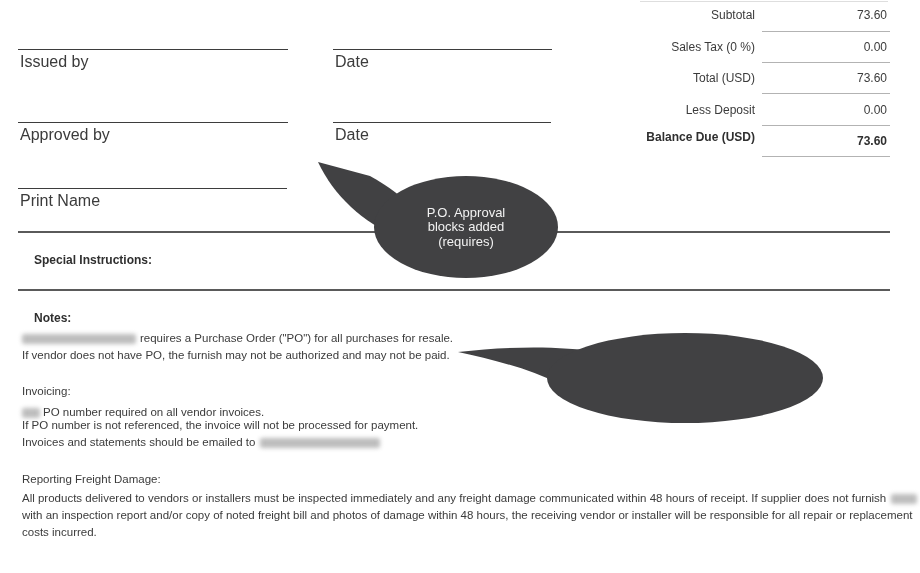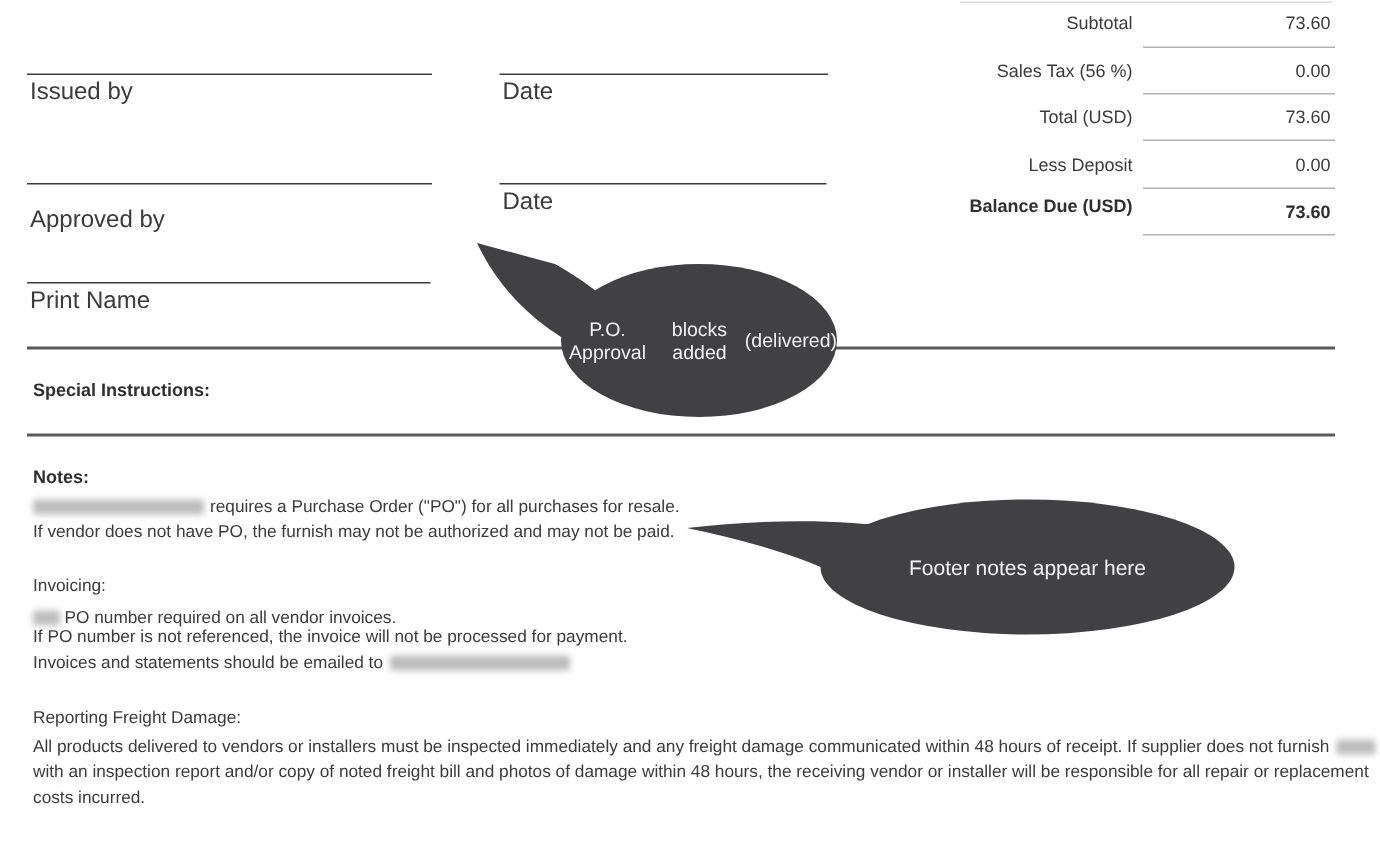--- a/index.html
+++ b/index.html
@@ -18,49 +18,49 @@
   .t-value { position:absolute; right:33px;  font-size:12px; line-height:14px; white-space:nowrap; color:#3b3b3b;text-align:center; }
   .t-line  { position:absolute; left:762px; width:128px; height:1px; background:#b3b3b3; }
   .bold { font-weight:bold; color:#2f2f2f; }
   
   .sig-line { position:absolute; height:1px; background:#3d3d3d; }
   .sig-label { position:absolute; font-size:16px; line-height:14px; color:#3b3b3b; white-space:nowrap; }
   
   .divider { position:absolute; left:18px; width:872px; height:2px; background:#5a5a5a; }
   
   .body-line { position:absolute; left:22px; font-size:11.5px; line-height:14px; white-space:nowrap; color:#3b3b3b; }
-  .heading-bold { font-weight:bold; color:#2f2f2f; font-size:12px; }
+  .heading-bold { font-weight:bold; color:#2f2f2f; font-size:12px;margin-left:12px; }
   .redact {
     display:inline-block; height:10px; border-radius:2px;
     background:#bdbdbd; filter:blur(2px); vertical-align:middle;
   }
   
   .callout-svg { position:absolute; }
   .callout-text {
-    position:absolute; display:flex; flex-direction:row;
+    position:absolute; display:flex; flex-direction:column;
     align-items:center; justify-content:center; text-align:center;
     color:#f2f2f2; z-index:5;
   }
   .callout-text.small { font-size:13px; line-height:14.5px; }
   .callout-text.large { font-size:14px; line-height:16px; }
   .faint-top-line { position:absolute; height:1px; background:#dedede; }
 </style>
 </head>
 <body>
 
 <div class="page">
 
   <div class="faint-top-line" style="left:640px; top:1px; width:248px;"></div>
 
   <div>
     <div class="t-label" style="top:8px">Subtotal</div>
     <div class="t-value" style="top:8px">73.60</div>
     <div class="t-line" style="top:31px"></div>
 
-    <div class="t-label" style="top:40px">Sales Tax (56 %)</div>
+    <div class="t-label" style="top:40px">Sales Tax (0 %)</div>
     <div class="t-value" style="top:40px">0.00</div>
     <div class="t-line" style="top:62px"></div>
 
     <div class="t-label" style="top:71px">Total (USD)</div>
     <div class="t-value" style="top:71px">73.60</div>
     <div class="t-line" style="top:93px"></div>
 
     <div class="t-label" style="top:103px">Less Deposit</div>
     <div class="t-value" style="top:103px">0.00</div>
     <div class="t-line" style="top:125px"></div>
@@ -70,21 +70,21 @@
     <div class="t-line" style="top:156px"></div>
   </div>
 
   <div>
     <div class="sig-line" style="left:18px; top:49px; width:270px;"></div>
     <div class="sig-label" style="left:20px; top:55px;">Issued by</div>
     <div class="sig-line" style="left:333px; top:49px; width:219px;"></div>
     <div class="sig-label" style="left:335px; top:55px;">Date</div>
 
     <div class="sig-line" style="left:18px; top:122px; width:270px;"></div>
-    <div class="sig-label" style="left:20px; top:128px;margin-top:12px;">Approved by</div>
+    <div class="sig-label" style="left:20px; top:128px;">Approved by</div>
     <div class="sig-line" style="left:333px; top:122px; width:218px;"></div>
     <div class="sig-label" style="left:335px; top:128px;">Date</div>
 
     <div class="sig-line" style="left:18px; top:188px; width:269px;"></div>
     <div class="sig-label" style="left:20px; top:194px;text-align:center;">Print Name</div>
   </div>
 
   <div class="divider" style="top:231px"></div>
   <div class="body-line heading-bold" style="top:253px">Special Instructions:</div>
   <div class="divider" style="top:289px"></div>
@@ -117,24 +117,21 @@
     <div class="body-line" style="top:525px">costs incurred.</div>
   </div>
 
   <svg class="callout-svg" style="left:300px; top:150px;" width="270" height="135" viewBox="300 150 270 135">
     <path d="M318,162 C334,196 362,222 400,238 L448,252 C430,222 406,196 370,176 Z" fill="#414143"></path>
     <ellipse cx="466" cy="227" rx="92" ry="51" fill="#414143"></ellipse>
   </svg>
   <div class="callout-text small" style="left:374px; top:180px; width:184px; height:95px;">
     <span>P.O. Approval</span>
     <span>blocks added</span>
-    <span>(delivered)</span>
+    <span>(requires)</span>
   </div>
 
   <svg class="callout-svg" style="left:440px; top:325px;" width="390" height="105" viewBox="440 325 390 105">
     <path d="M458,352 C510,346 560,346 600,352 L560,384 C528,368 490,359 458,352 Z" fill="#414143"></path>
     <ellipse cx="685" cy="378" rx="138" ry="45" fill="#414143"></ellipse>
   </svg>
-  <div class="callout-text large" style="left:547px; top:335px; width:276px; height:86px;">
-    <span>Footer notes appear here</span>
-  </div>
 
 </div>
 
 </body></html>

